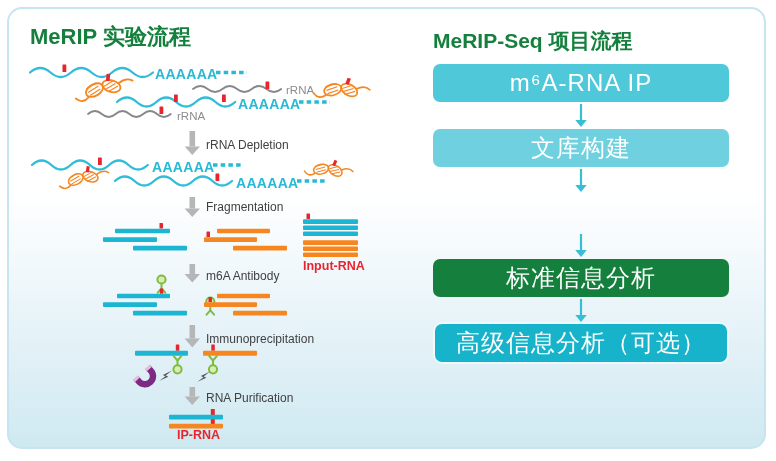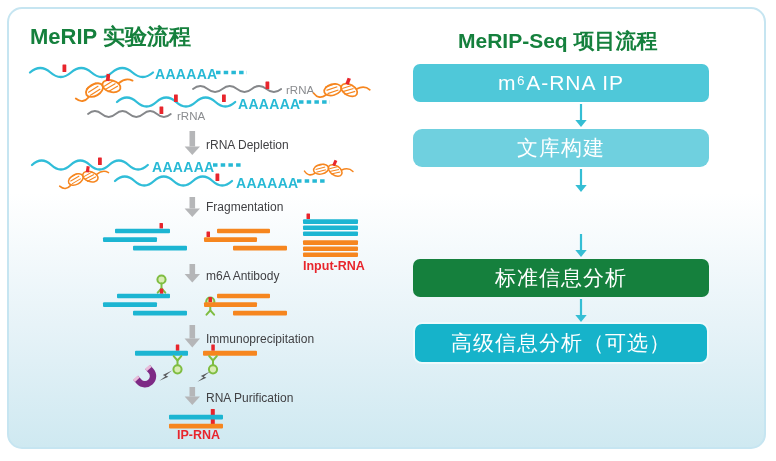--- a/index.html
+++ b/index.html
@@ -3,23 +3,23 @@
 <meta charset="utf-8">
 <style>
   html,body{margin:0;padding:0;background:#ffffff;}
   .page{position:relative;width:776px;height:461px;background:#ffffff;overflow:hidden;
         font-family:"Liberation Sans","DejaVu Sans",sans-serif;}
   .card{position:absolute;left:7px;top:7px;width:759px;height:442px;border:2px solid #c6e5f1;
         border-radius:15px;box-sizing:border-box;
         background:linear-gradient(180deg,#ffffff 0%,#ffffff 42%,#e7f3f8 72%,#cfe9f1 100%);}
   .title{position:absolute;font-weight:bold;color:#15803d;white-space:nowrap;}
   .title-left{left:30px;top:22px;font-size:22px;}
-  .title-right{left:433px;top:27px;font-size:21px;margin-left:25px;}
-  .fbox{position:absolute;left:413px;width:296px;height:38px;border-radius:7px;color:#ffffff;
-        font-size:21px;letter-spacing:1px;display:flex;align-items:center;justify-content:center;
+  .title-right{left:433px;top:27px;font-size:21px;}
+  .fbox{position:absolute;left:433px;width:296px;height:38px;border-radius:7px;color:#ffffff;
+        font-size:24px;letter-spacing:1px;display:flex;align-items:center;justify-content:center;
         white-space:nowrap;}
   .fbox-last{top:322px;height:42px;border:2px solid #eefafc;border-radius:9px;box-sizing:border-box;text-align:center;}
   .diagram{position:absolute;left:0;top:0;width:776px;height:461px;}
   .diagram text{font-family:"Liberation Sans","DejaVu Sans",sans-serif;}
   .mrna{stroke:#30bdd8;stroke-width:2.3;fill:none;stroke-linecap:round;}
   .rrna{stroke:#85878a;stroke-width:1.8;fill:none;stroke-linecap:round;}
   .pdash{stroke:#27b9d5;stroke-width:3.4;stroke-dasharray:4.5 3.2;}
   .polya{font-size:14px;font-weight:bold;fill:#27b9d5;letter-spacing:0.3px;}
   .rrnalabel{font-size:11.5px;fill:#8a8c8f;}
   .steplabel{font-size:12px;fill:#414144;}
@@ -200,16 +200,16 @@
     <g>
       <line class="farrow" x1="581" y1="299" x2="581" y2="316"></line>
       <polygon class="fhead" points="575.3,315 586.7,315 581,322"></polygon>
     </g>
   </svg>
 
   <div class="title title-left">MeRIP 实验流程</div>
   <div class="title title-right">MeRIP-Seq 项目流程</div>
 
   <div class="fbox" style="top: 64px; background-color: rgb(79, 200, 217);">m⁶A-RNA IP</div>
-  <div class="fbox" style="top: 129px; background-color: rgb(111, 208, 223); border-radius: 9px;">文库构建</div>
+  <div class="fbox" style="top: 129px; background-color: rgb(111, 208, 223);">文库构建</div>
   <div class="fbox" style="top: 259px; background-color: #15803d;">标准信息分析</div>
   <div class="fbox fbox-last" style="background-color: rgb(22, 179, 202);">高级信息分析（可选）</div>
 </div>
 
 </body></html>

